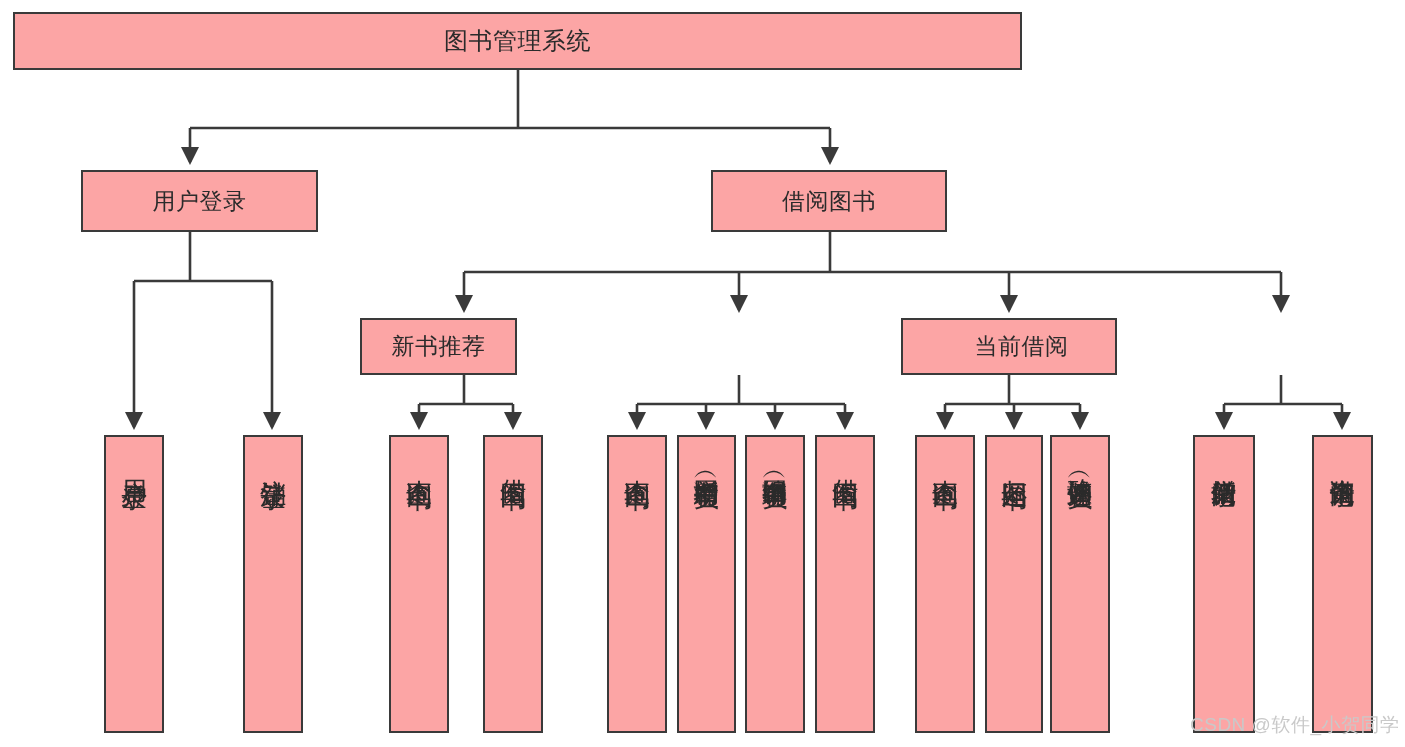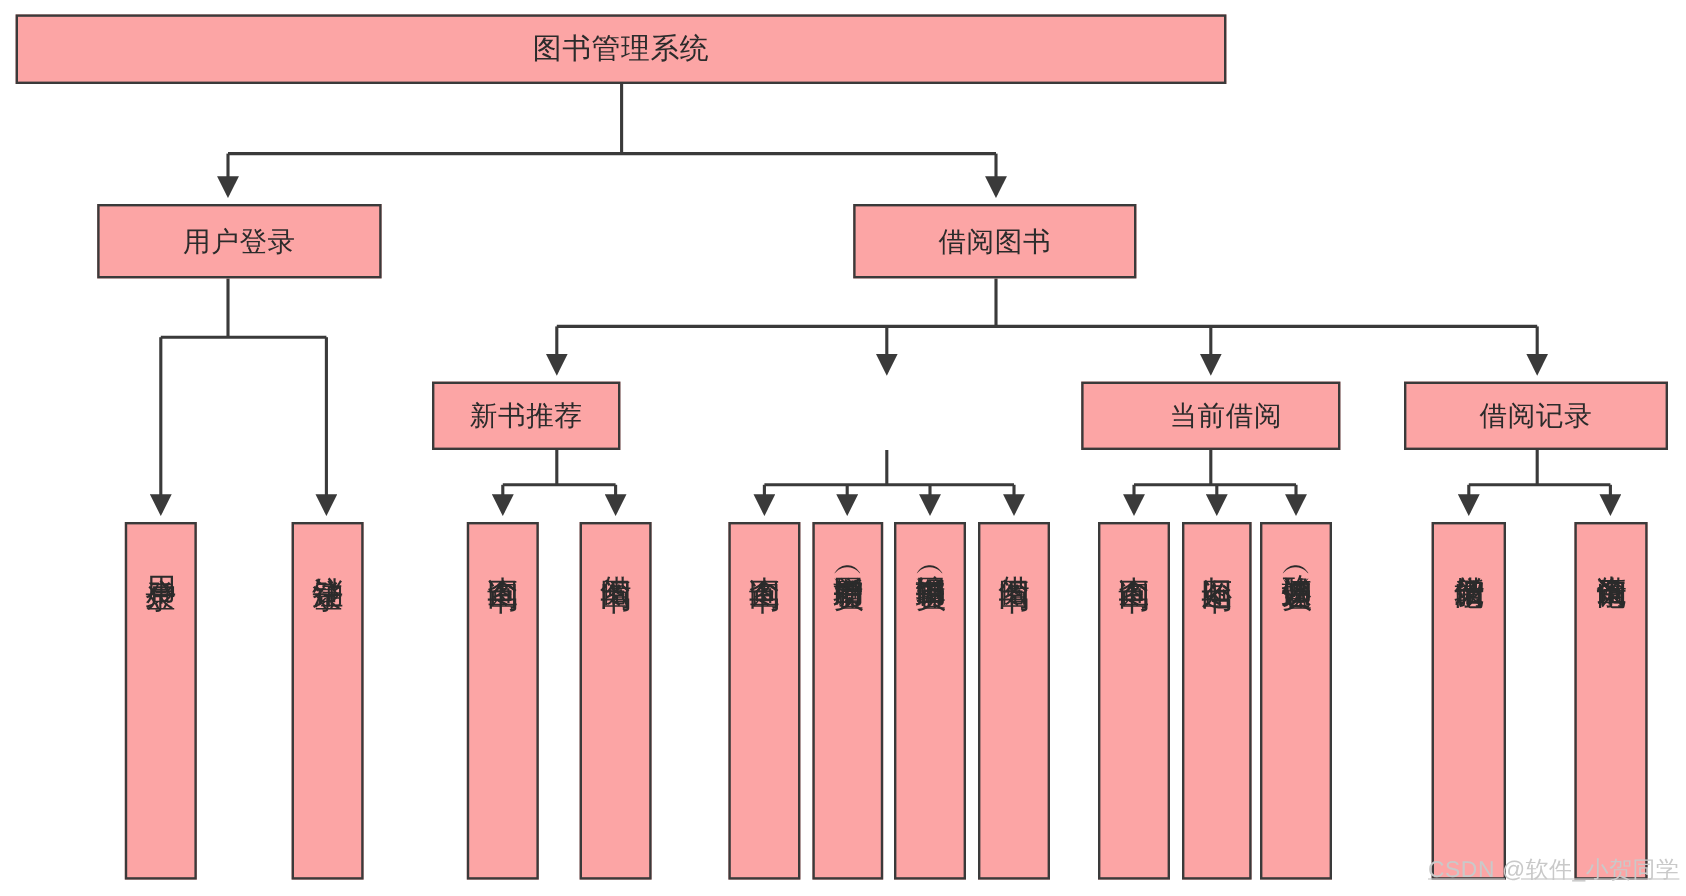--- a/index.html
+++ b/index.html
@@ -66,21 +66,20 @@
     letter-spacing: 1px;
   }
   .watermark {
     position: absolute;
     left: 1190px;
     top: 712px;
     font-size: 19px;
     color: #c9c9c9;
     white-space: nowrap;
     letter-spacing: 0.5px;
-    text-decoration: underline;
   }
 </style>
 </head>
 <body>
 
 <div id="canvas">
 
   <svg id="wires" viewBox="0 0 1405 747" xmlns="http://www.w3.org/2000/svg">
     <defs>
       <marker id="arrow" viewBox="0 0 12 12" refX="10" refY="6" markerWidth="7" markerHeight="7" orient="auto-start-reverse">
@@ -144,23 +143,20 @@
   <div class="node horiz" style="left:711px; top:170px; width:236px; height:62px;">
     <span class="lbl">借阅图书</span>
   </div>
 
   <div class="node horiz" style="left:360px; top:318px; width:157px; height:57px;">
     <span class="lbl">新书推荐</span>
   </div>
   <div class="node horiz" style="left:901px; top:318px; width:216px; height:57px;padding-left:25px;">
     <span class="lbl">当前借阅</span>
   </div>
-  <div class="node horiz" style="left:1170px; top:318px; width:220px; height:57px;">
-    <span class="lbl">借阅记录</span>
-  </div>
 
   <div class="node vert" style="left:104px; top:435px; width:60px; height:298px;">
     <span class="lbl">用户登录</span>
   </div>
   <div class="node vert" style="left:243px; top:435px; width:60px; height:298px;">
     <span class="lbl">注销登录</span>
   </div>
 
   <div class="node vert" style="left:389px; top:435px; width:60px; height:298px;">
     <span class="lbl">查询图书</span>

